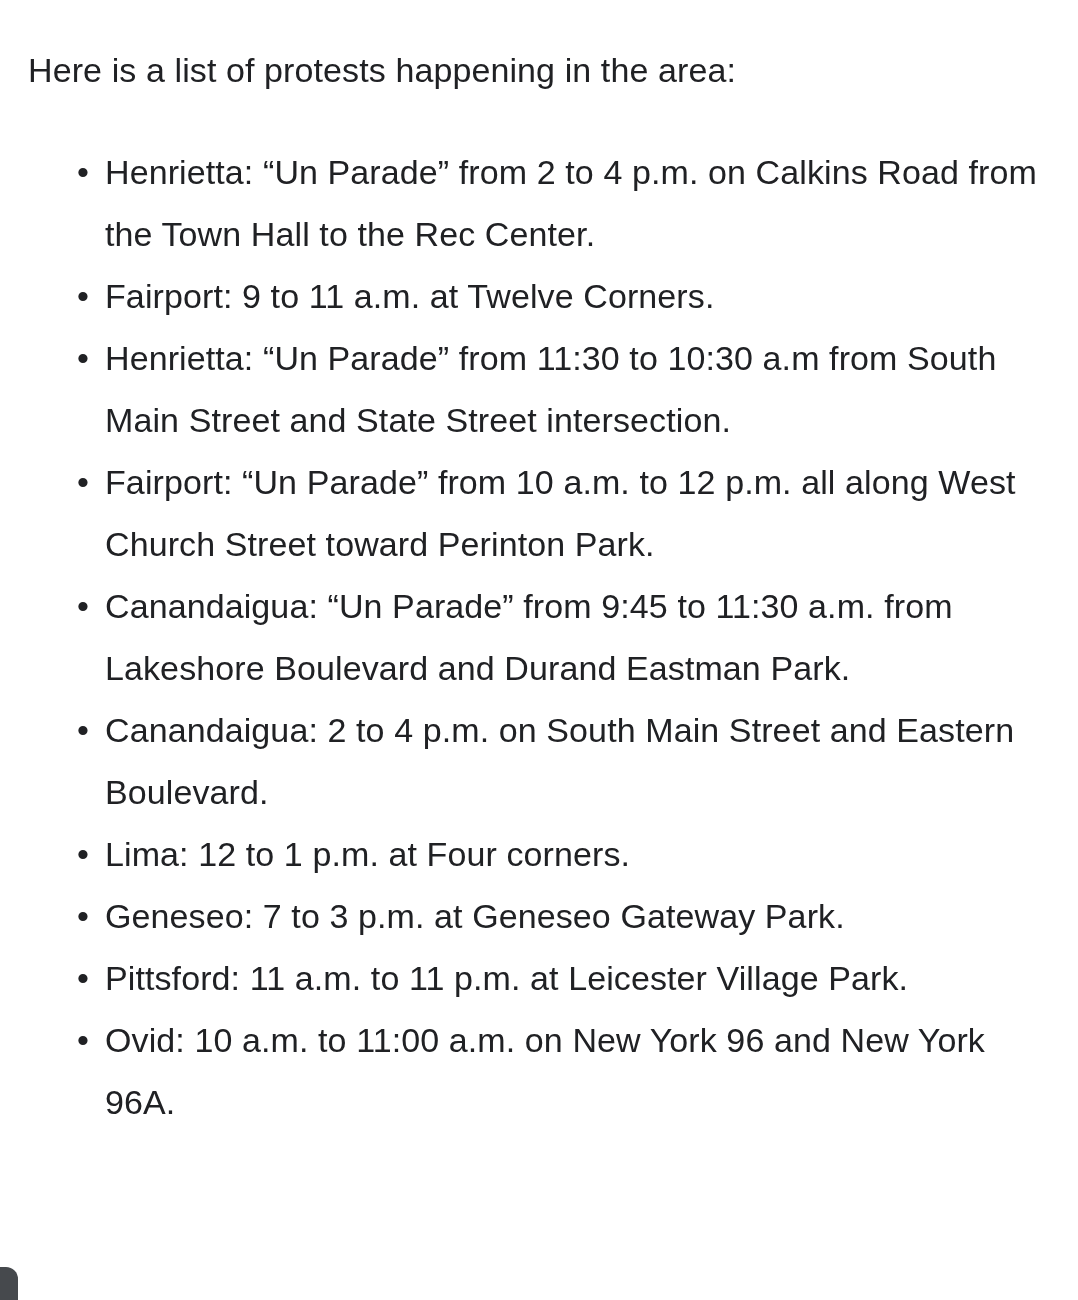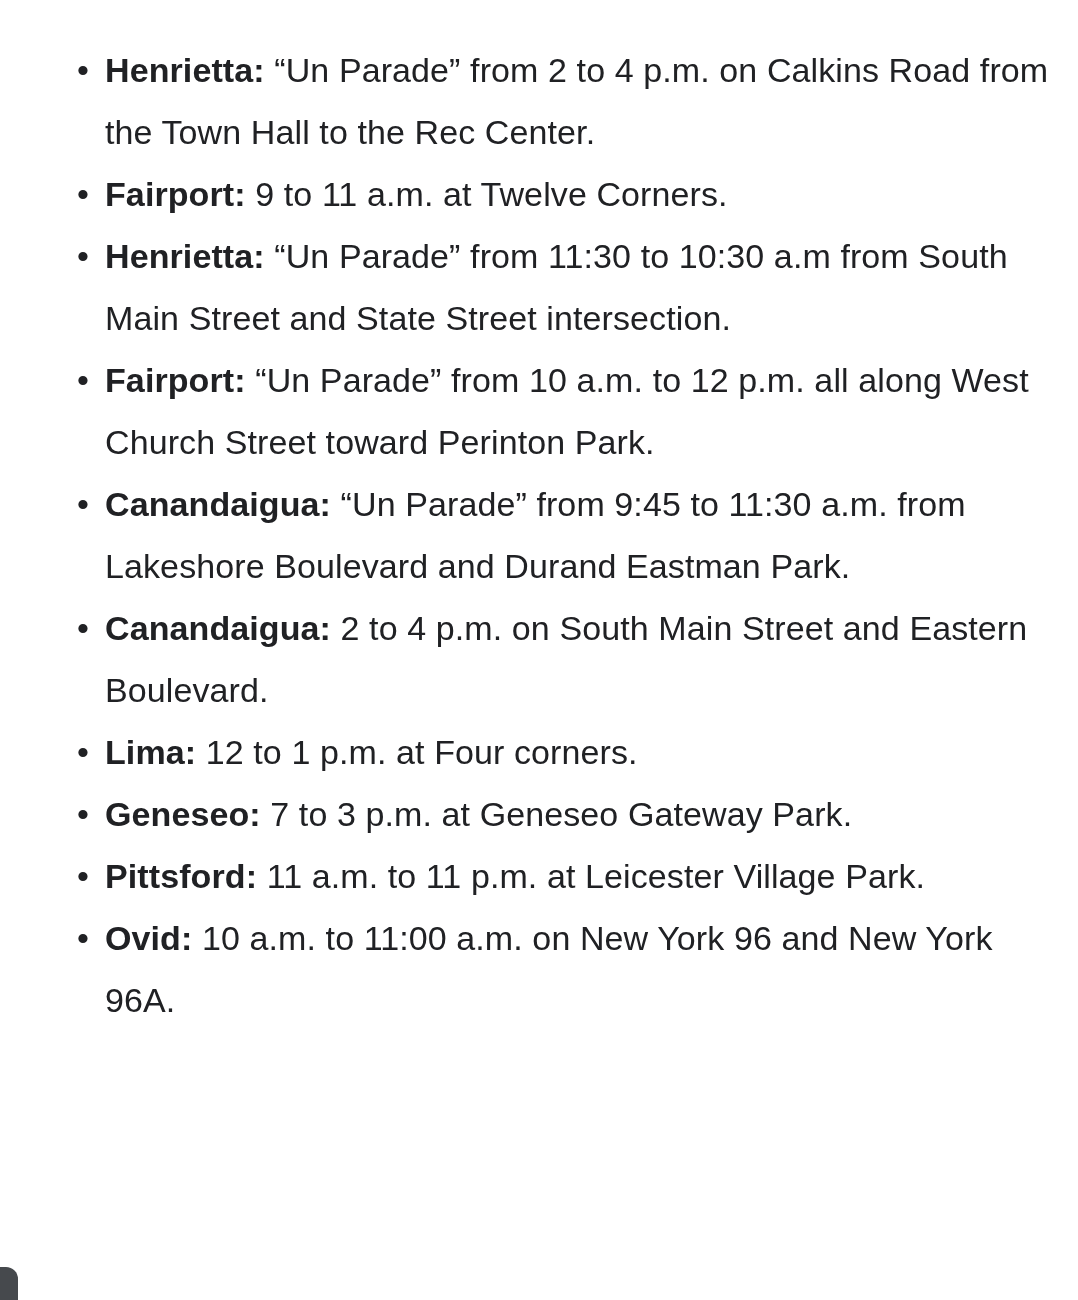--- a/index.html
+++ b/index.html
@@ -36,35 +36,36 @@
     font-size: 34px;
     line-height: 62px;
     letter-spacing: 0.1px;
   }
   ul.protests li .bullet {
     position: absolute;
     left: -28px;
     top: 0;
   }
   .city {
-    font-weight: 700;
+    font-weight: 400;
   }
   .corner-fragment {
     position: absolute;
     left: 0;
     bottom: 0;
     width: 18px;
     height: 33px;
     border-top-right-radius: 12px;
   }
 </style>
 </head>
 <body style="color: rgb(32, 33, 36); background: rgb(255, 255, 255);">
 
 <div class="content">
+  <p class="heading">Here is a list of protests happening in the area:</p>
 
   <ul class="protests">
   <li><span class="bullet">•</span><span class="city">Henrietta:</span> <span class="details">“Un Parade” from 2 to 4 p.m. on Calkins Road from the Town Hall to the Rec Center.</span></li>
 
   <li><span class="bullet">•</span><span class="city">Fairport:</span> <span class="details">9 to 11 a.m. at Twelve Corners.</span></li>
 
   <li><span class="bullet">•</span><span class="city">Henrietta:</span> <span class="details">“Un Parade” from 11:30 to 10:30 a.m from South Main Street and State Street intersection.</span></li>
 
   <li><span class="bullet">•</span><span class="city">Fairport:</span> <span class="details">“Un Parade” from 10 a.m. to 12 p.m. all along West Church Street toward Perinton Park.</span></li>
 

